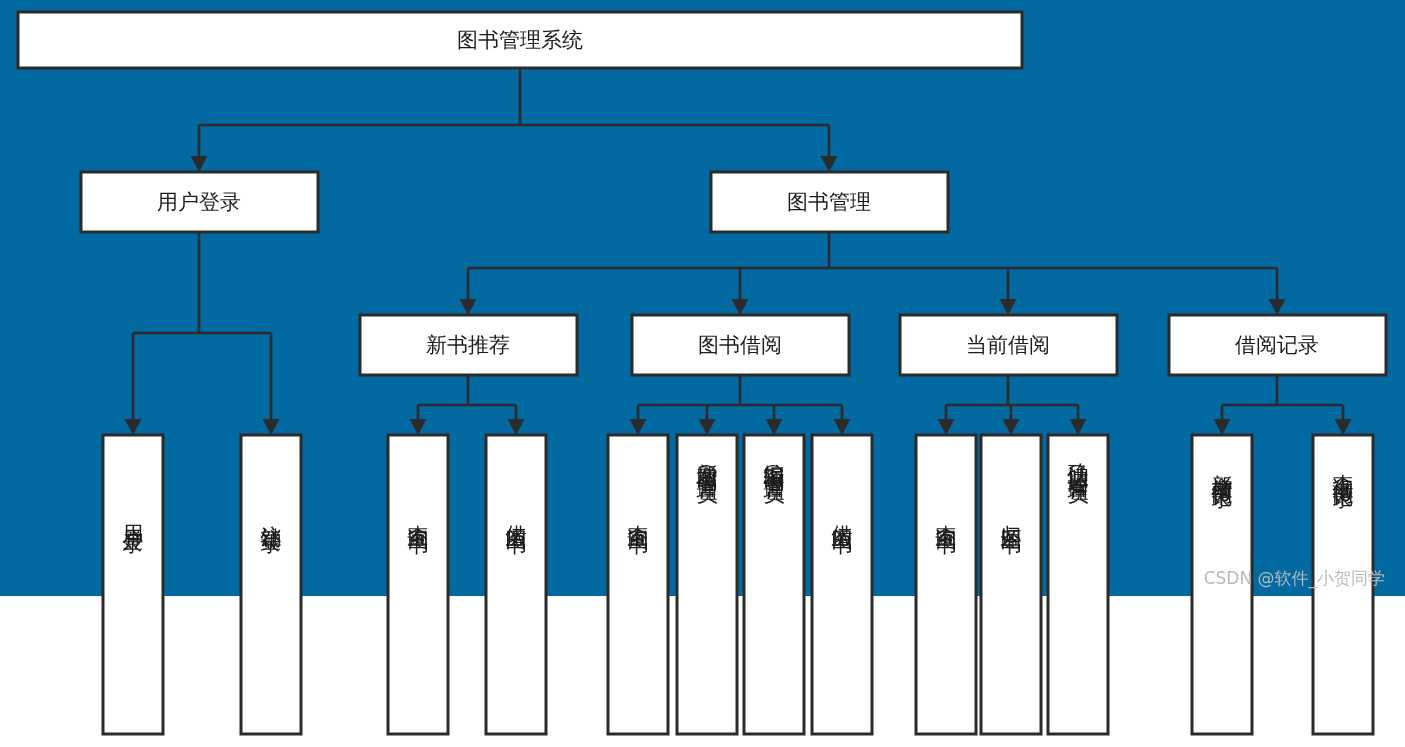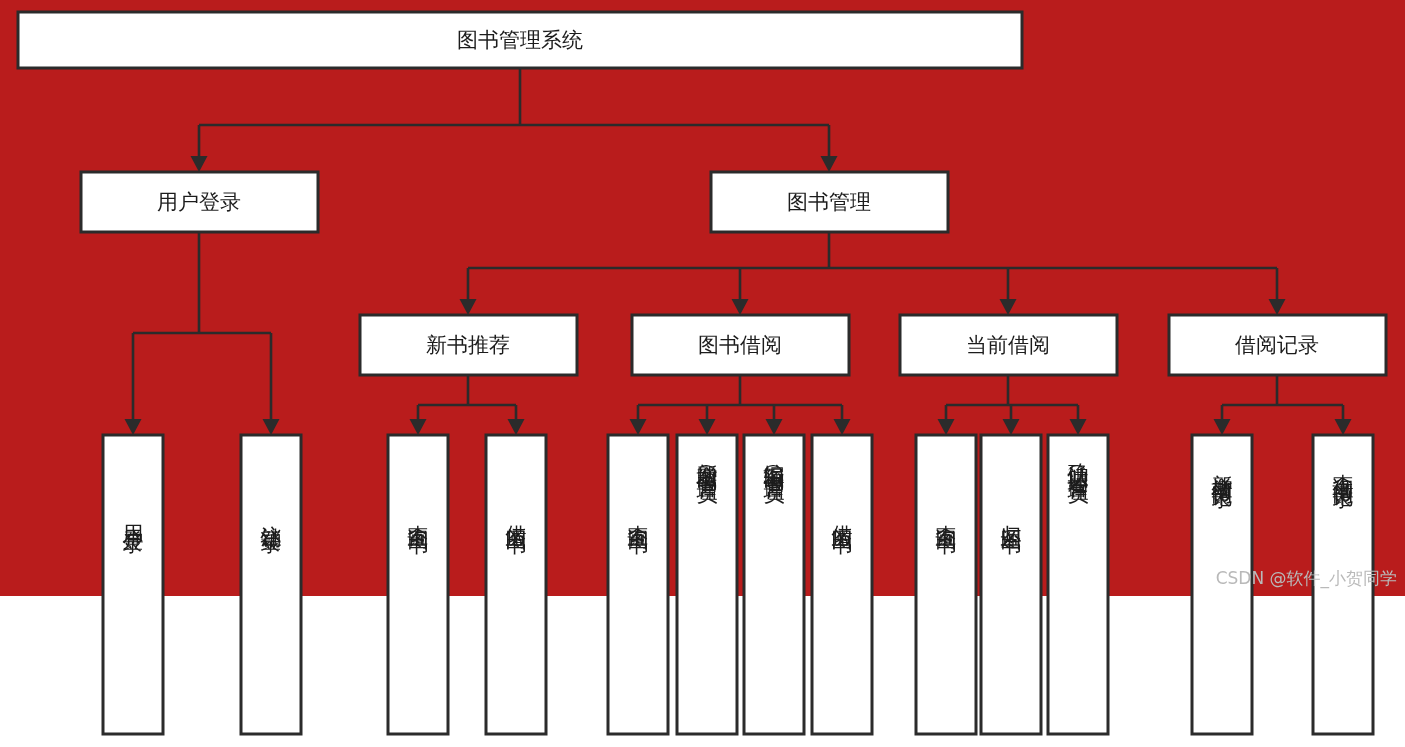--- a/index.html
+++ b/index.html
@@ -10,21 +10,21 @@
   body {
     width: 1405px;
     height: 747px;
     font-family: "DejaVu Sans", "Liberation Sans", sans-serif;
     overflow: hidden;
   }
   #diagram-root {
     position: relative;
     width: 1405px;
     height: 596px;
-    background: #b91c1c;
+    background: #0369a1;
     text-align: center;
   }
   svg.diagram {
     display: block;
     width: 1405px;
     height: 747px;
   }
   .node-rect {
     fill: #ffffff;
     stroke: #2b2b2b;
@@ -50,21 +50,21 @@
   .node-label-v {
     font-family: "DejaVu Sans", "Liberation Sans", sans-serif;
     font-size: 21px;
     fill: #1c1c1c;
     writing-mode: vertical-rl;
     text-orientation: upright;
     letter-spacing: 3px;
   }
   .watermark {
     position: absolute;
-    right: 8px;
+    right: 20px;
     bottom: 6px;
     font-family: "DejaVu Sans", "Liberation Sans", sans-serif;
     font-size: 17px;
     color: #b9b9b9;
     white-space: nowrap;
     pointer-events: none;
   }
 </style>
 </head>
 <body>

